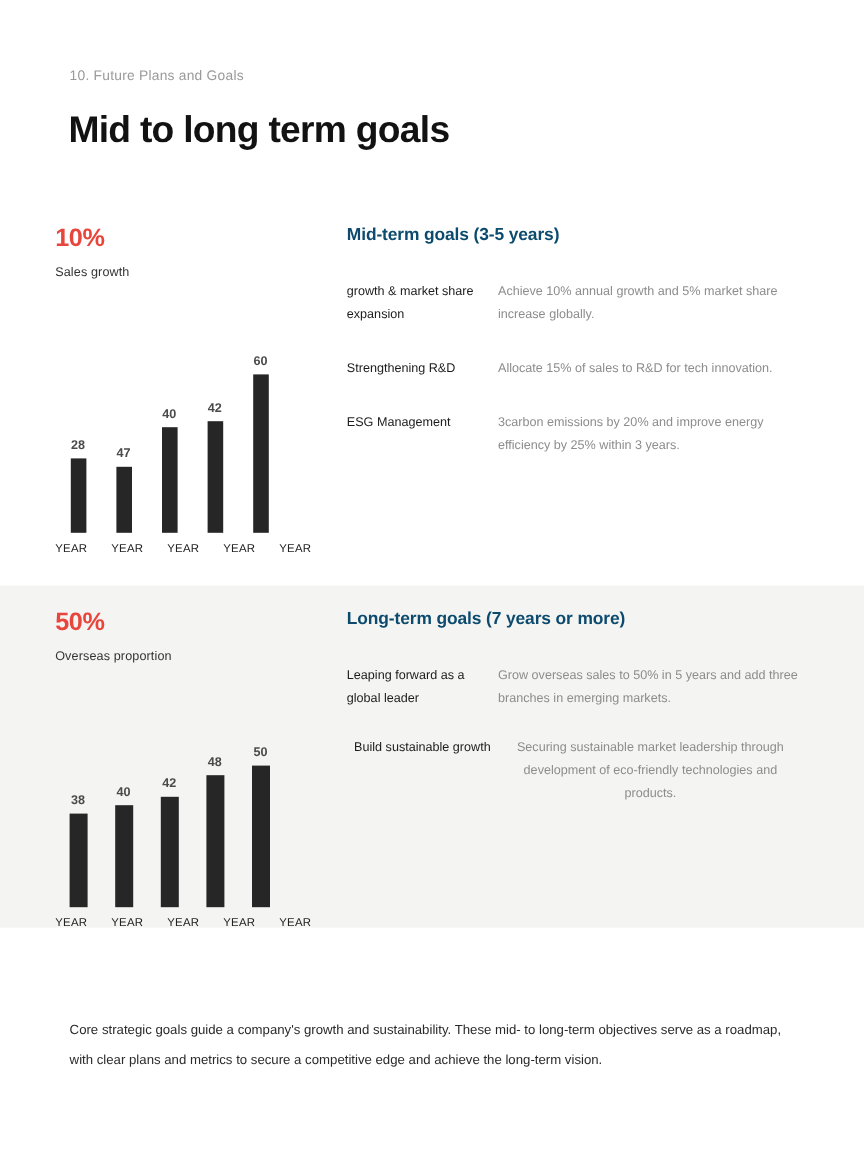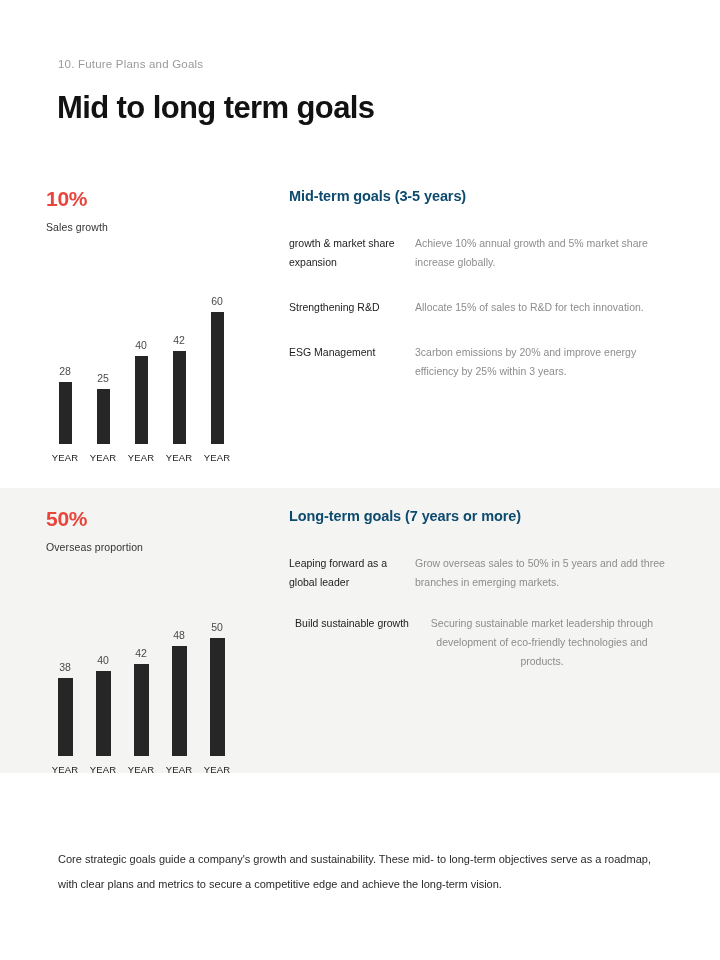--- a/index.html
+++ b/index.html
@@ -105,34 +105,36 @@
     flex-direction: column;
     align-items: center;
     justify-content: flex-end;
   }
 
   .bar-value {
     font-size: 10.5px;
     color: #4a4a4a;
     margin-bottom: 6px;
     line-height: 1;
+    font-weight: bold;
   }
 
   .bar {
     background: #262626;
     width: 13px;
   }
   .chart-long .bar { width: 15px; }
 
   .chart-axis {
     position: absolute;
     left: 0;
     bottom: 0;
     width: 190px;
     display: flex;
+    gap: 20px;
   }
 
   .axis-tick {
     width: 38px;
     text-align: center;
     font-size: 9.5px;
     color: #222222;
     letter-spacing: 0.2px;
   }
 
@@ -202,21 +204,21 @@
       <div class="stat-value">10%</div>
       <div class="stat-label">Sales growth</div>
 
       <div class="chart chart-mid">
         <div class="chart-plot">
           <div class="bar-slot">
             <span class="bar-value">28</span>
             <div class="bar" style="height:62px"></div>
           </div>
           <div class="bar-slot">
-            <span class="bar-value">25</span>
+            <span class="bar-value">47</span>
             <div class="bar" style="height:55px"></div>
           </div>
           <div class="bar-slot">
             <span class="bar-value">40</span>
             <div class="bar" style="height:88px"></div>
           </div>
           <div class="bar-slot">
             <span class="bar-value">42</span>
             <div class="bar" style="height:93px"></div>
           </div>

